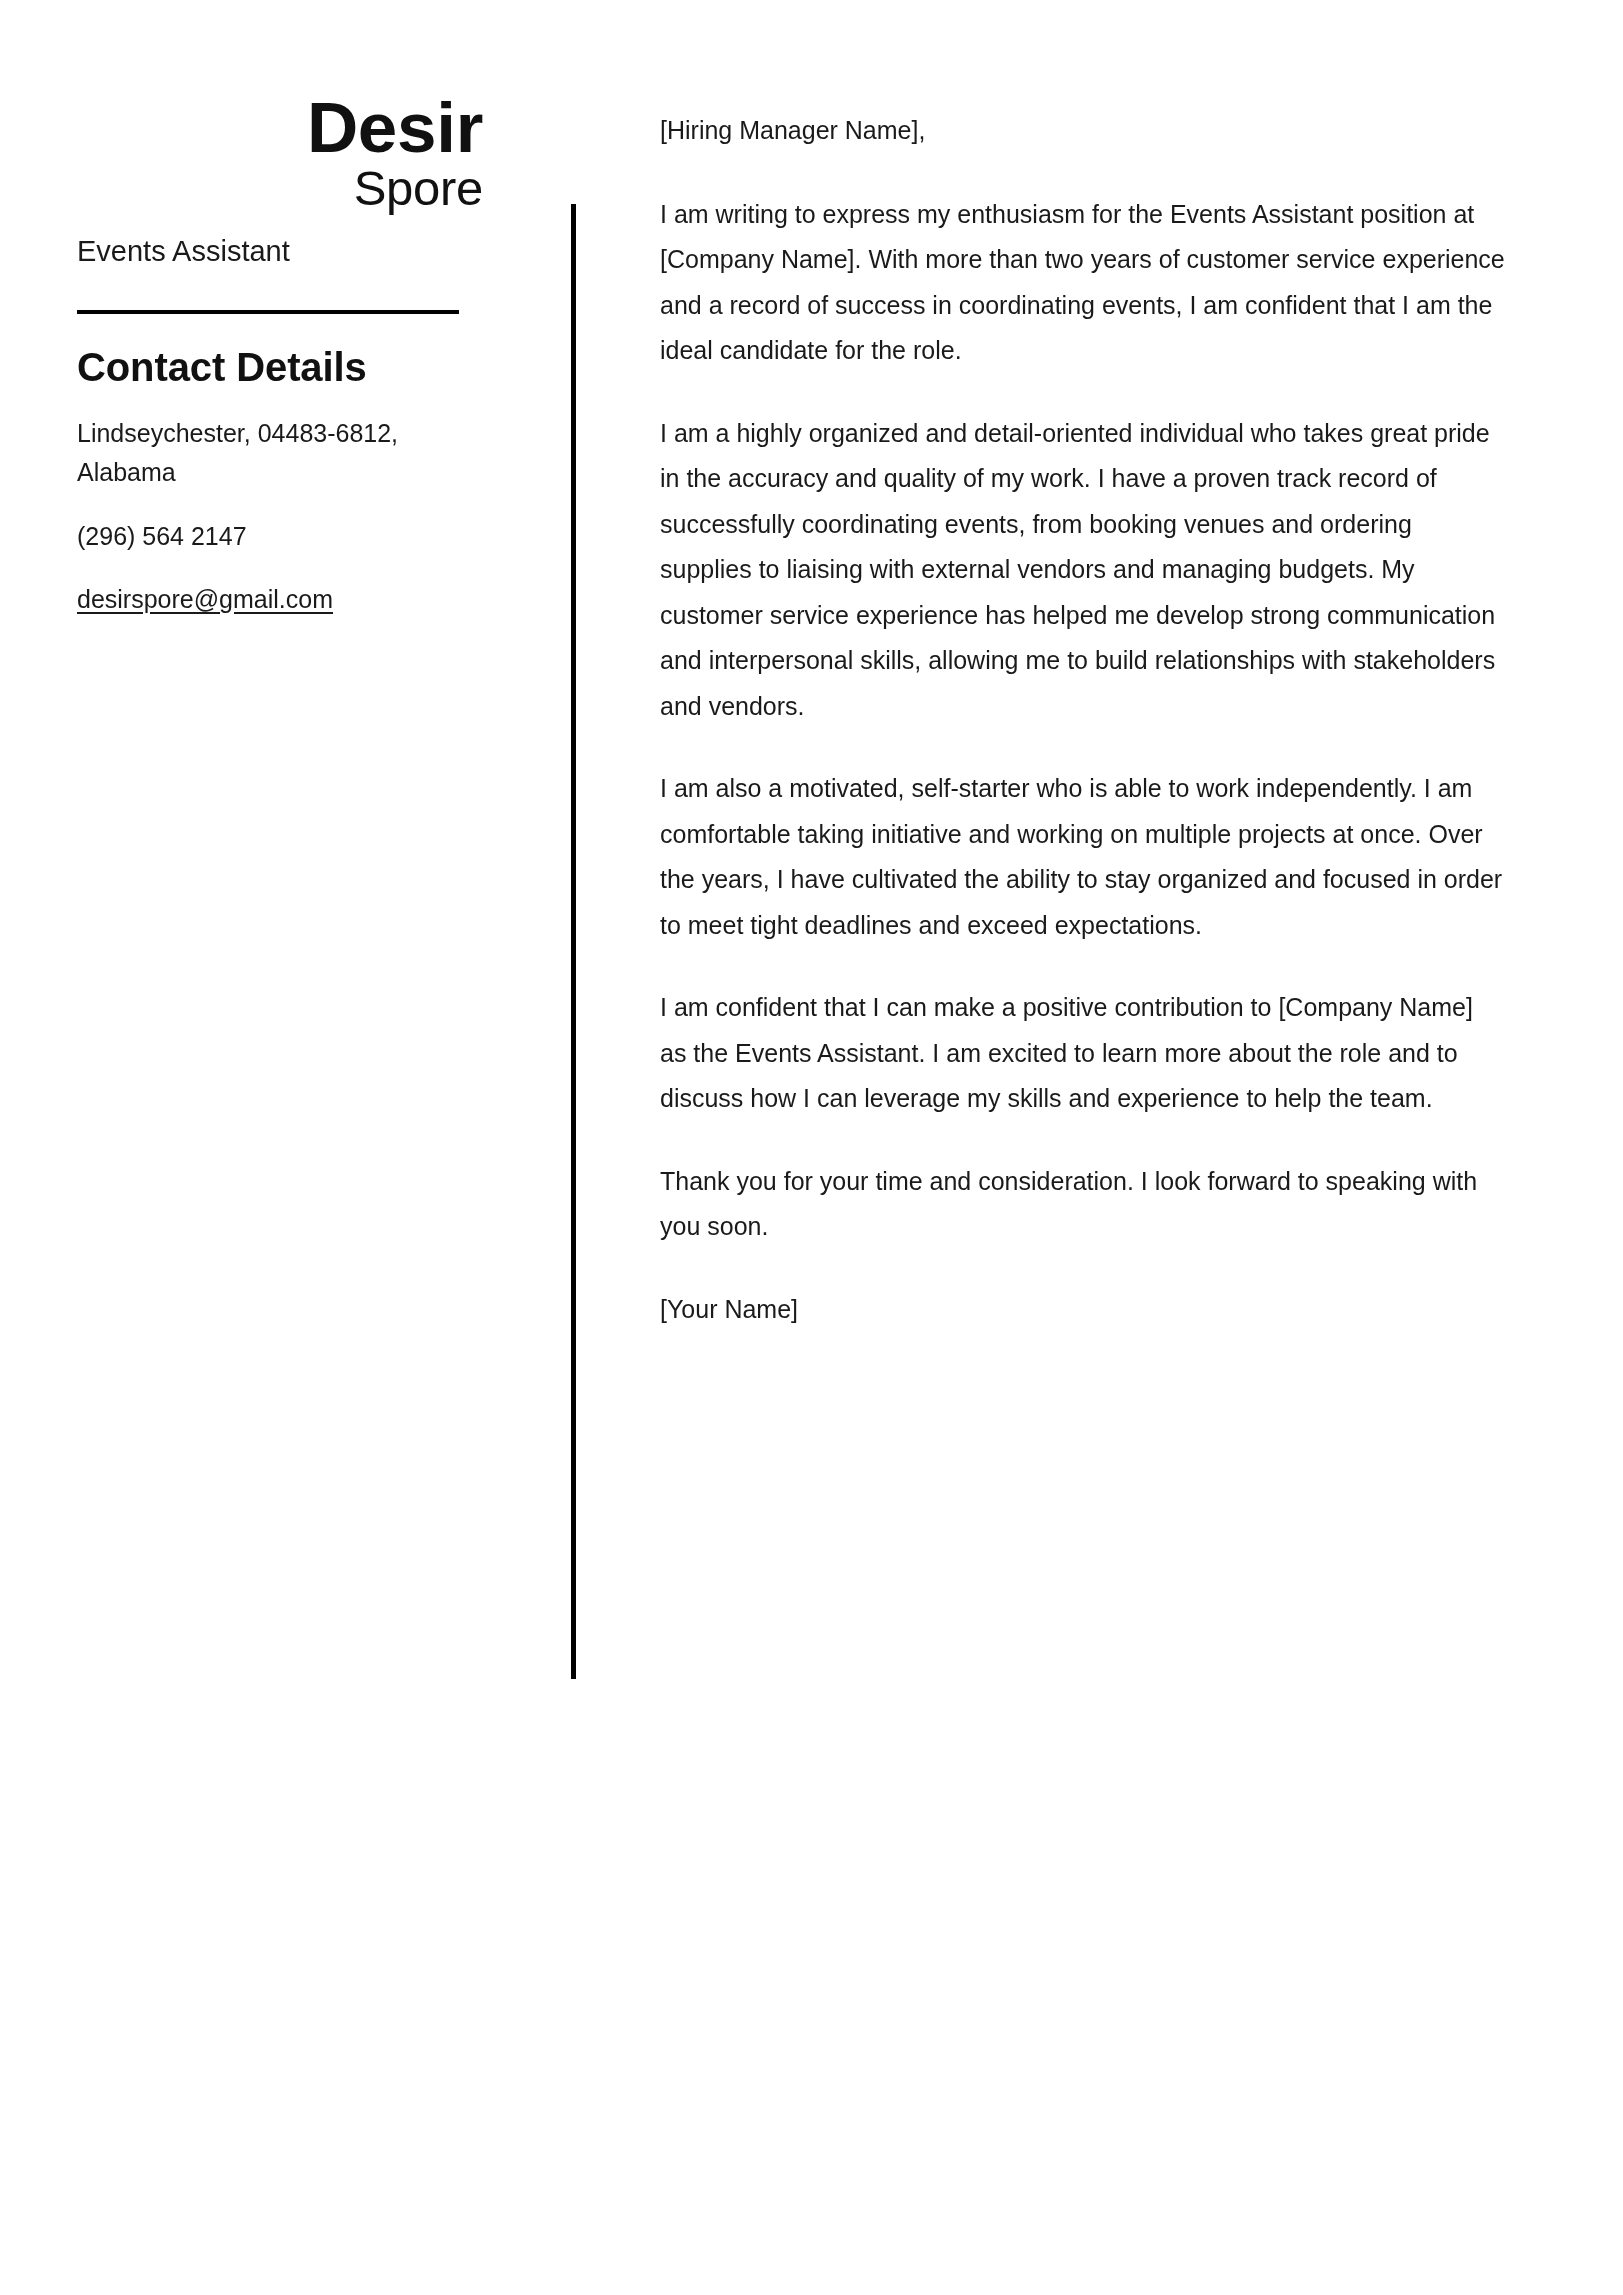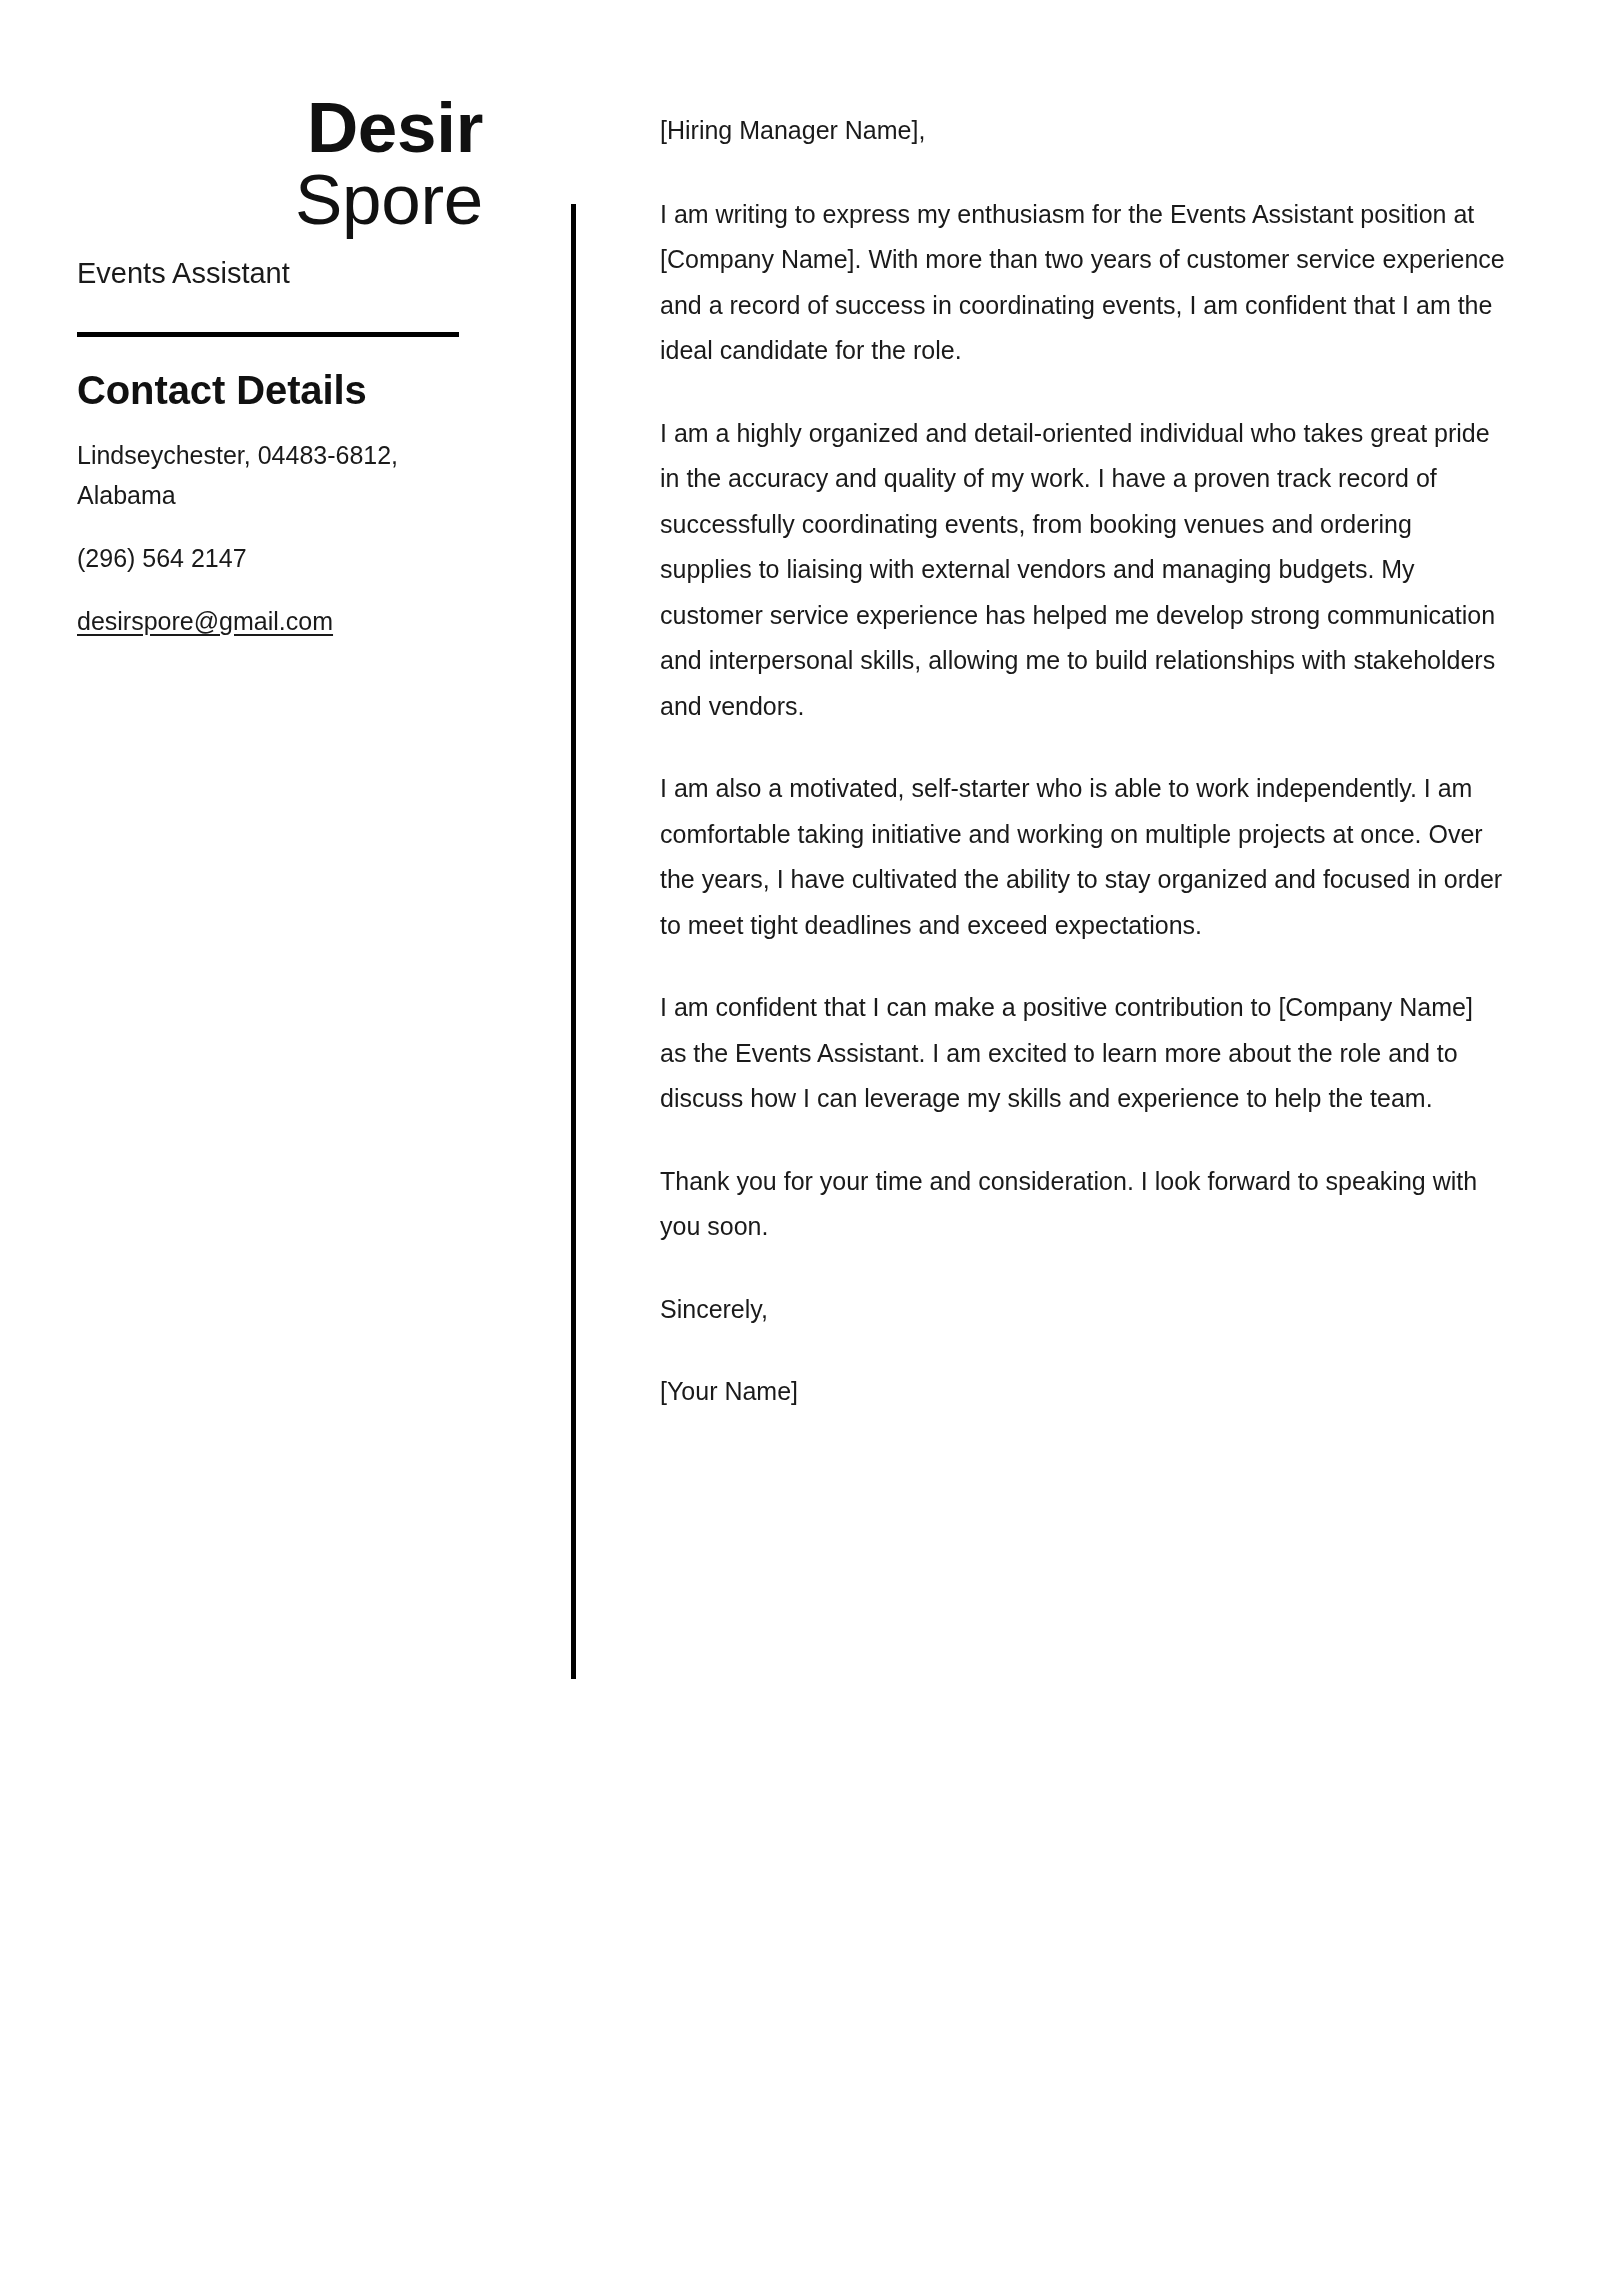--- a/index.html
+++ b/index.html
@@ -42,21 +42,21 @@
     font-size: 71px;
     font-weight: 600;
     line-height: 1.02;
     letter-spacing: -0.3px;
     color: #111111;
     margin: 0;
   }
 
   .name-last {
     display: block;
-    font-size: 71px;
+    font-size: 49px;
     font-weight: 300;
     line-height: 1.02;
     letter-spacing: -0.3px;
     color: #111111;
     margin: 0;
   }
 
   .job-title {
     font-size: 29px;
     font-weight: 300;
@@ -166,20 +166,19 @@
     <p>I am writing to express my enthusiasm for the Events Assistant position at [Company Name]. With more than two years of customer service experience and a record of success in coordinating events, I am confident that I am the ideal candidate for the role.</p>
 
     <p>I am a highly organized and detail-oriented individual who takes great pride in the accuracy and quality of my work. I have a proven track record of successfully coordinating events, from booking venues and ordering supplies to liaising with external vendors and managing budgets. My customer service experience has helped me develop strong communication and interpersonal skills, allowing me to build relationships with stakeholders and vendors.</p>
 
     <p>I am also a motivated, self-starter who is able to work independently. I am comfortable taking initiative and working on multiple projects at once. Over the years, I have cultivated the ability to stay organized and focused in order to meet tight deadlines and exceed expectations.</p>
 
     <p>I am confident that I can make a positive contribution to [Company Name] as the Events Assistant. I am excited to learn more about the role and to discuss how I can leverage my skills and experience to help the team.</p>
 
     <p>Thank you for your time and consideration. I look forward to speaking with you soon.</p>
 
-    <p>Sincerely,</p>
 
     <p>[Your Name]</p>
 
   </div>
 
 </div>
 
 
 </body></html>

